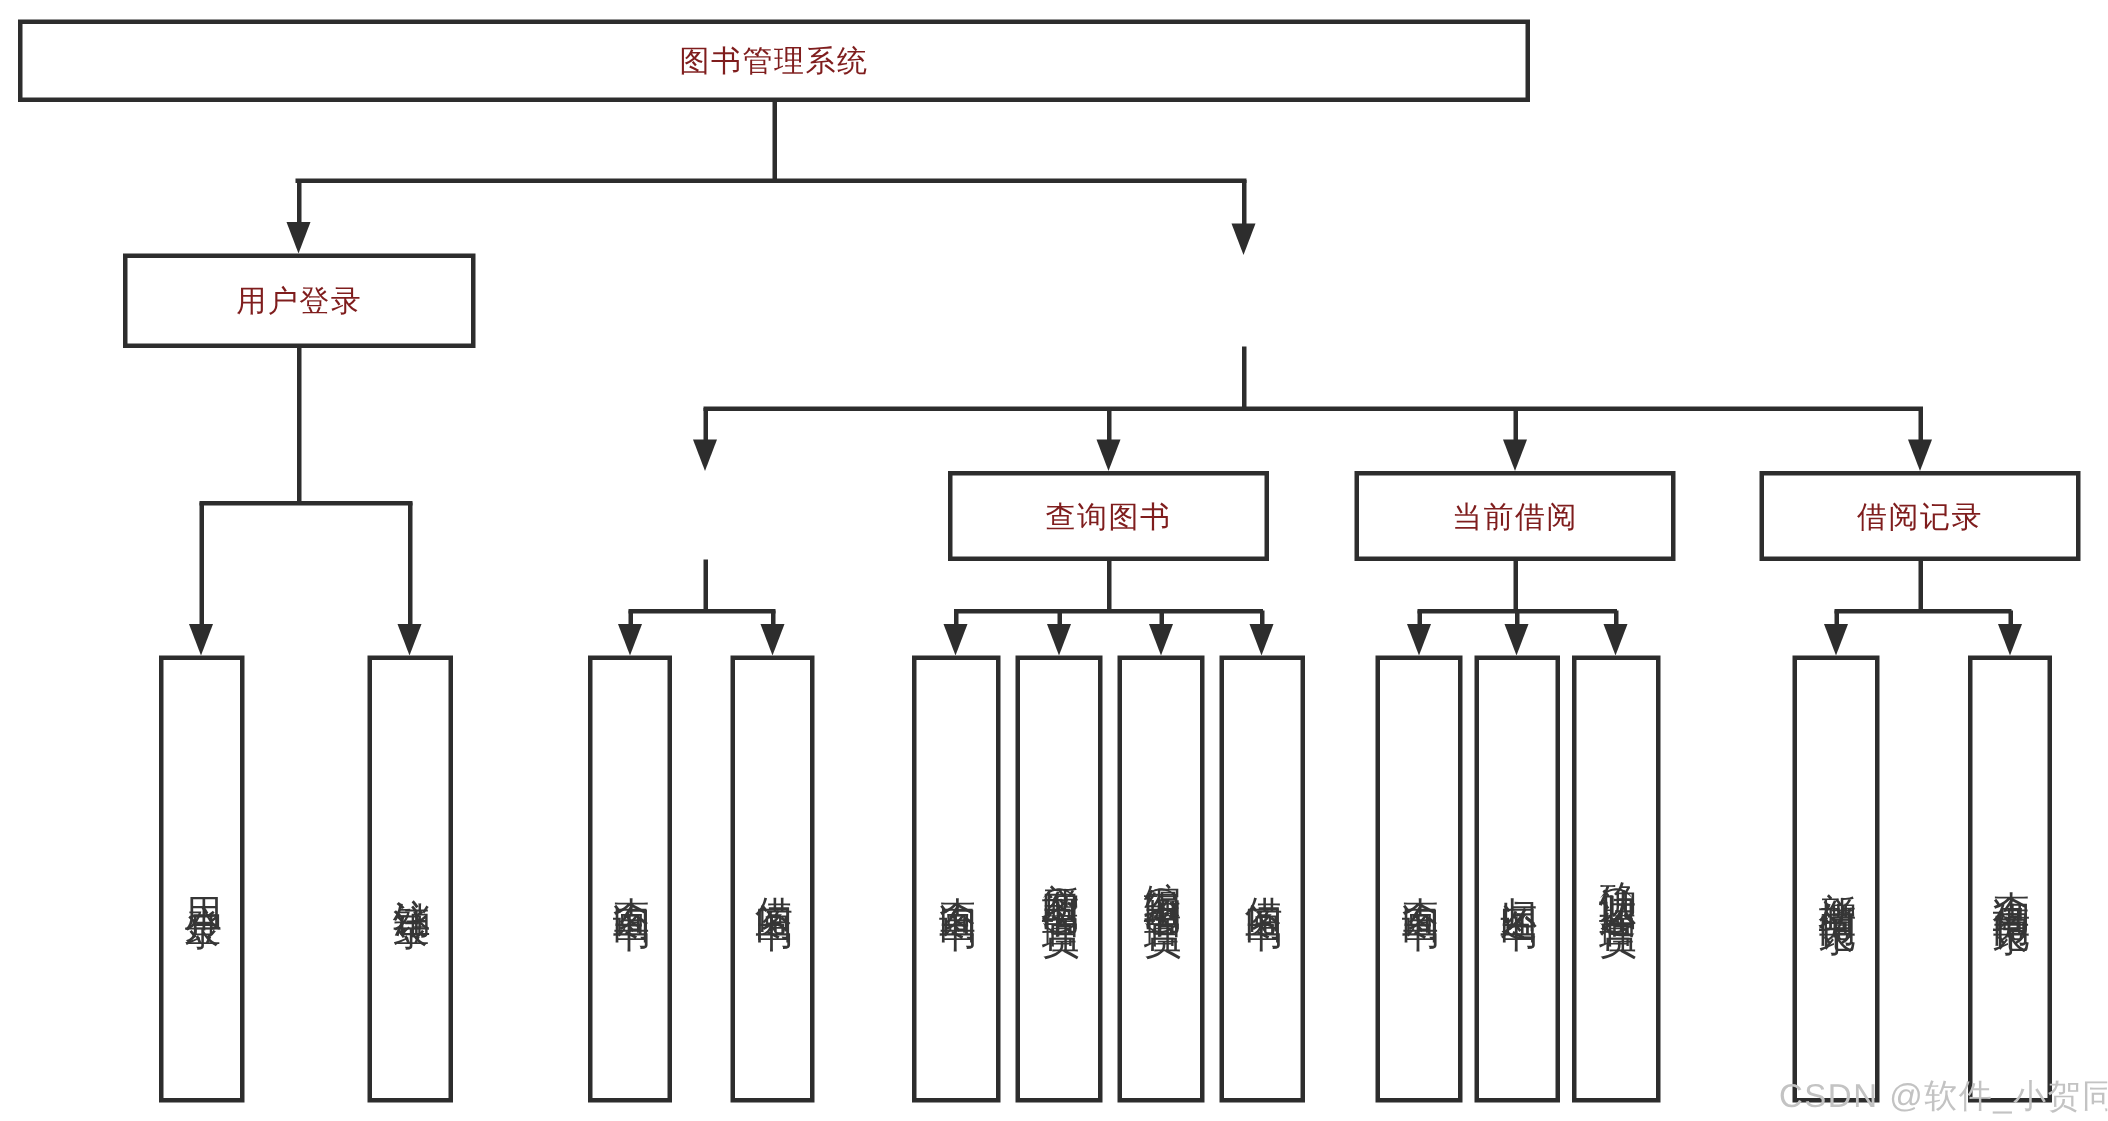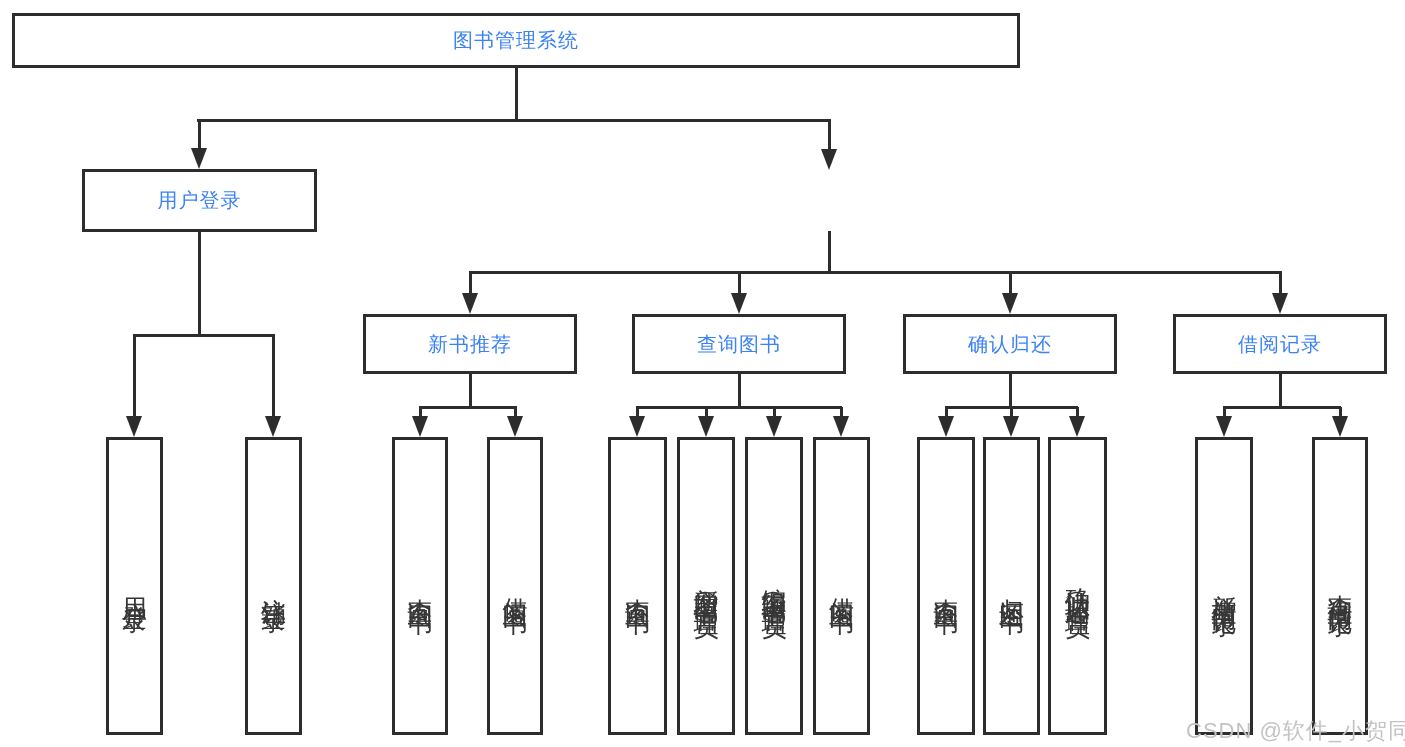--- a/index.html
+++ b/index.html
@@ -17,21 +17,21 @@
     position: absolute;
     border: 3px solid #2d2d2d;
     background: #ffffff;
     display: flex;
     align-items: center;
     justify-content: center;
   }
   .node.h span {
     font-size: 20px;
     letter-spacing: 1px;
-    color: #3b82f6;
+    color: #7f1d1d;
     white-space: nowrap;
   }
   .node.v span {
     writing-mode: vertical-rl;
     text-orientation: mixed;
     font-size: 25px;
     letter-spacing: 4px;
     color: #363636;
     line-height: 1;
   }
@@ -90,28 +90,25 @@
   <div class="hline" style="left:469px; top:271px; width:813px;"></div>
   <div class="vline" style="left:469px; top:272px; height:23px;"></div>
   <div class="arrowhead" style="left:462px; top:293px;"></div>
   <div class="vline" style="left:738px; top:272px; height:23px;"></div>
   <div class="arrowhead" style="left:731px; top:293px;"></div>
   <div class="vline" style="left:1009px; top:272px; height:23px;"></div>
   <div class="arrowhead" style="left:1002px; top:293px;"></div>
   <div class="vline" style="left:1279px; top:272px; height:23px;"></div>
   <div class="arrowhead" style="left:1272px; top:293px;"></div>
 
-  <div class="node h" style="left:363px; top:314px; width:214px; height:60px;">
-    <span>新书推荐</span>
-  </div>
   <div class="node h" style="left:632px; top:314px; width:214px; height:60px;">
     <span>查询图书</span>
   </div>
   <div class="node h" style="left:903px; top:314px; width:214px; height:60px;">
-    <span>确认归还</span>
+    <span>当前借阅</span>
   </div>
   <div class="node h" style="left:1173px; top:314px; width:214px; height:60px;">
     <span>借阅记录</span>
   </div>
 
   <div class="vline" style="left:469px; top:373px; height:35px;"></div>
   <div class="hline" style="left:419px; top:406px; width:98px;"></div>
   <div class="vline" style="left:419px; top:407px; height:11px;"></div>
   <div class="arrowhead" style="left:412px; top:416px;"></div>
   <div class="vline" style="left:514px; top:407px; height:11px;"></div>

